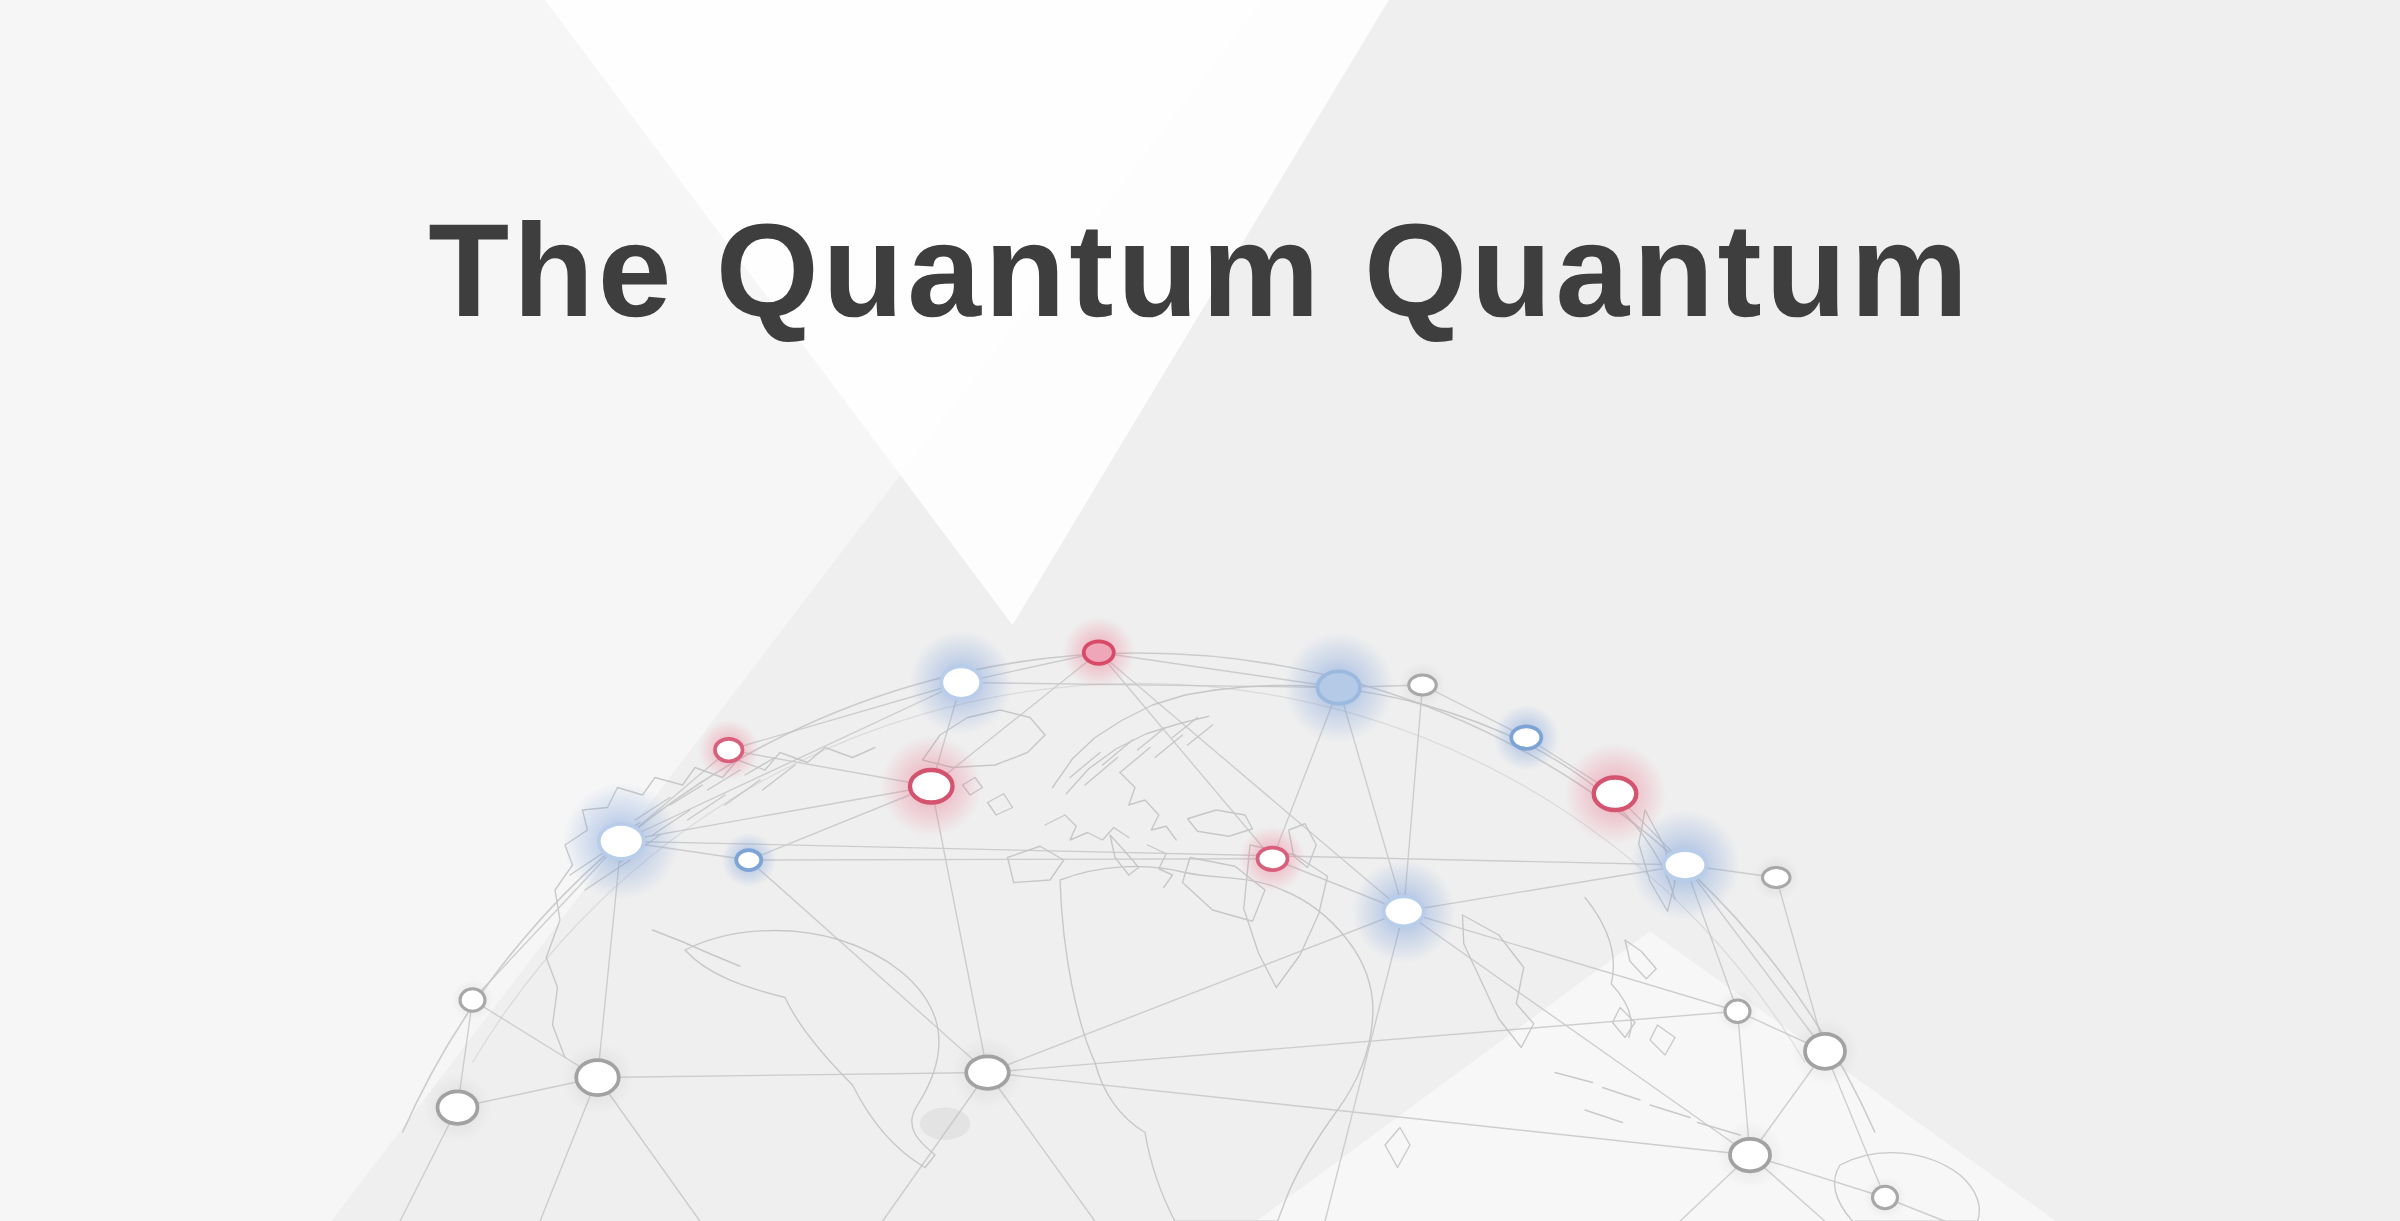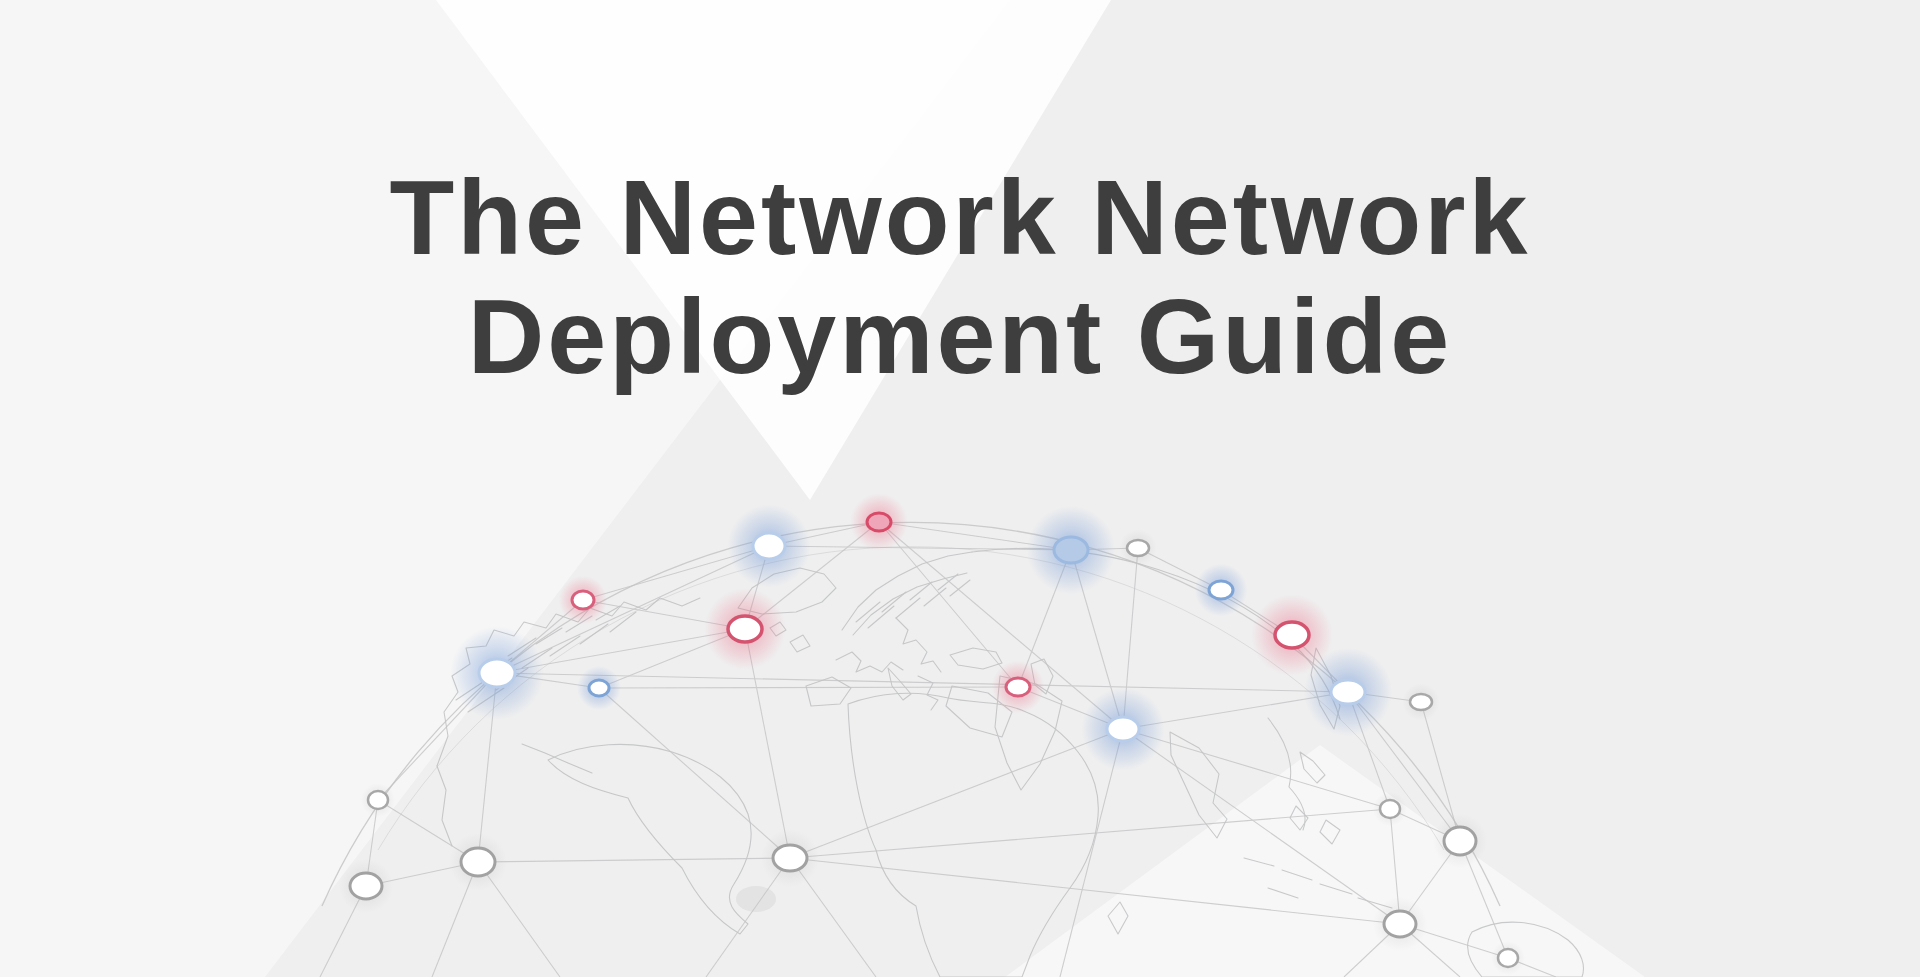--- a/index.html
+++ b/index.html
@@ -197,17 +197,16 @@
       <ellipse cx="1390" cy="809" rx="10" ry="9" fill="#ffffff" stroke="#a8a8a8" stroke-width="2.5"></ellipse>
       <circle cx="1460" cy="841" r="27.2" fill="url(#glow-gray)"></circle>
       <ellipse cx="1460" cy="841" rx="16" ry="14" fill="#ffffff" stroke="#a2a2a2" stroke-width="3"></ellipse>
       <circle cx="1400" cy="924" r="27.2" fill="url(#glow-gray)"></circle>
       <ellipse cx="1400" cy="924" rx="16" ry="13" fill="#ffffff" stroke="#a2a2a2" stroke-width="3"></ellipse>
       <circle cx="1508" cy="958" r="17" fill="url(#glow-gray)"></circle>
       <ellipse cx="1508" cy="958" rx="10" ry="9" fill="#ffffff" stroke="#a8a8a8" stroke-width="2.5"></ellipse>
     </svg>
 
   <div class="title-block">
-    <span class="line">The Network Network</span>
-    <span class="line">Deployment Guide</span>
+    <span class="line">The Quantum Quantum</span>
   </div>
 
 </div>
 
 </body></html>

